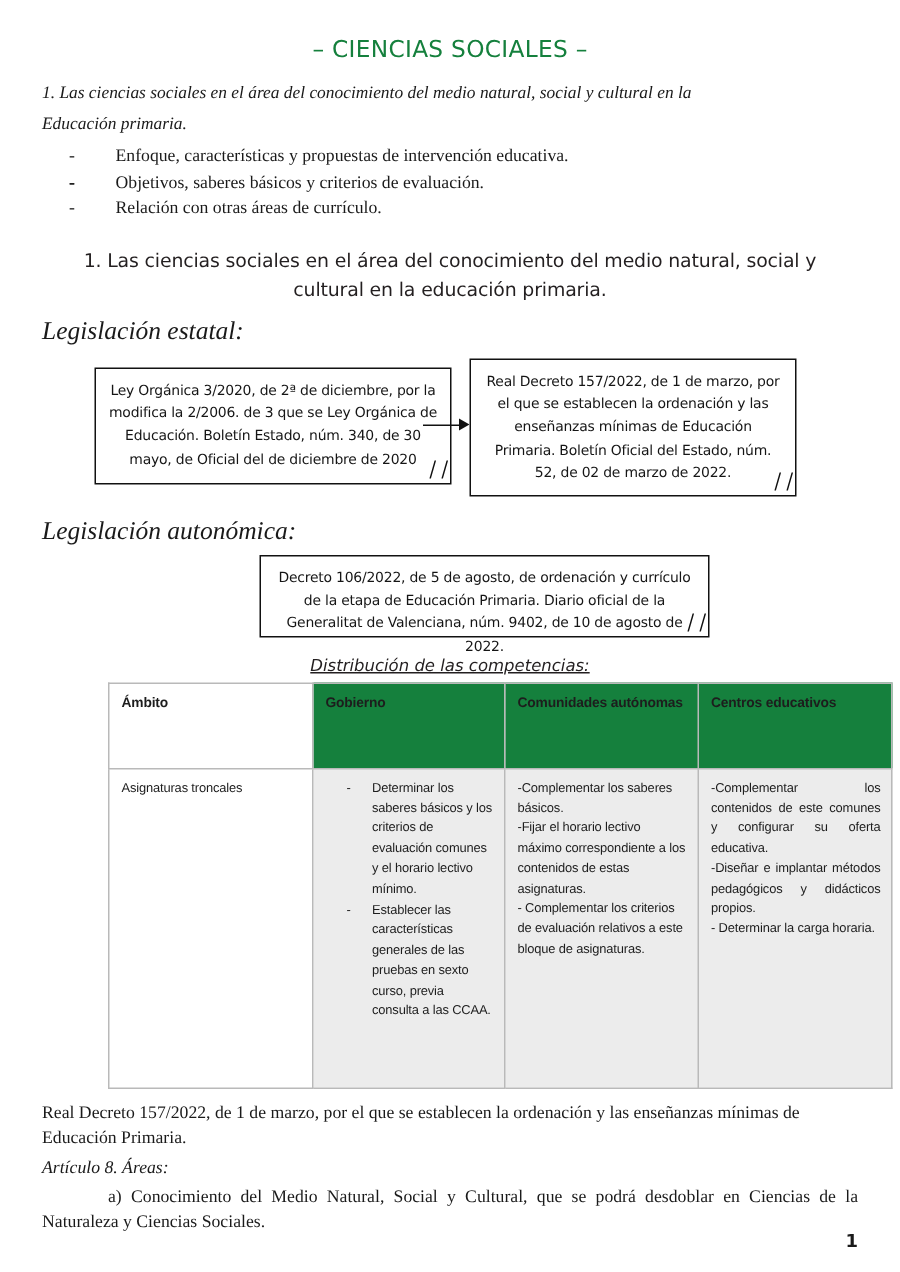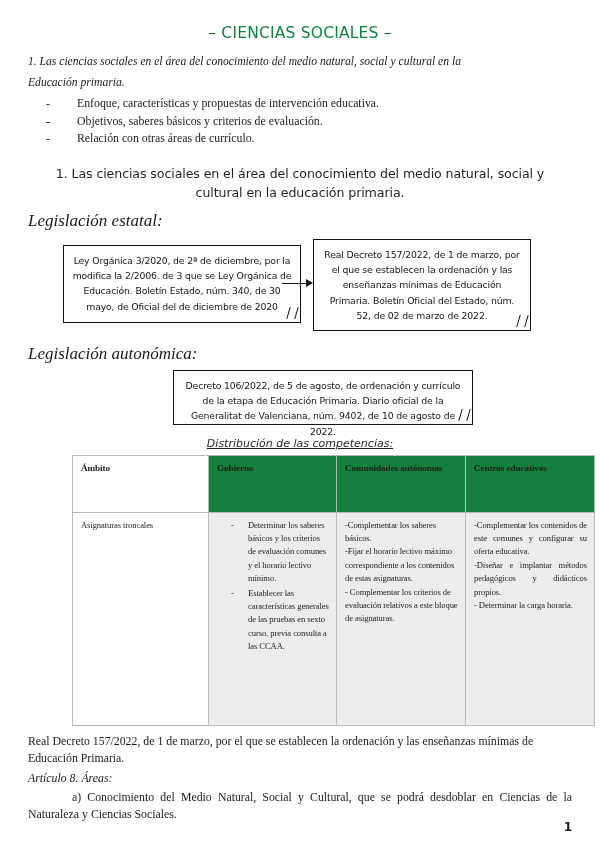--- a/index.html
+++ b/index.html
@@ -167,21 +167,21 @@
     font-size: 11px;
     color: #231f20;
     margin: 5px 0 5px 0;
     text-decoration: underline;
   }
   table.comp {
     border-collapse: collapse;
     width: 458px;
     margin: 0 0 0 72px;
     table-layout: fixed;
-    font-family: Liberation Serif, serif;
+    font-family: Liberation Sans, sans-serif;
   }
   table.comp th, table.comp td {
     border: 1px solid #b9b9b9;
     vertical-align: top;
     padding: 6px 7px 6px 8px;
     font-size: 8.6px;
     line-height: 13.4px;
     color: #1d1d1d;
     letter-spacing: -0.1px;
   }

